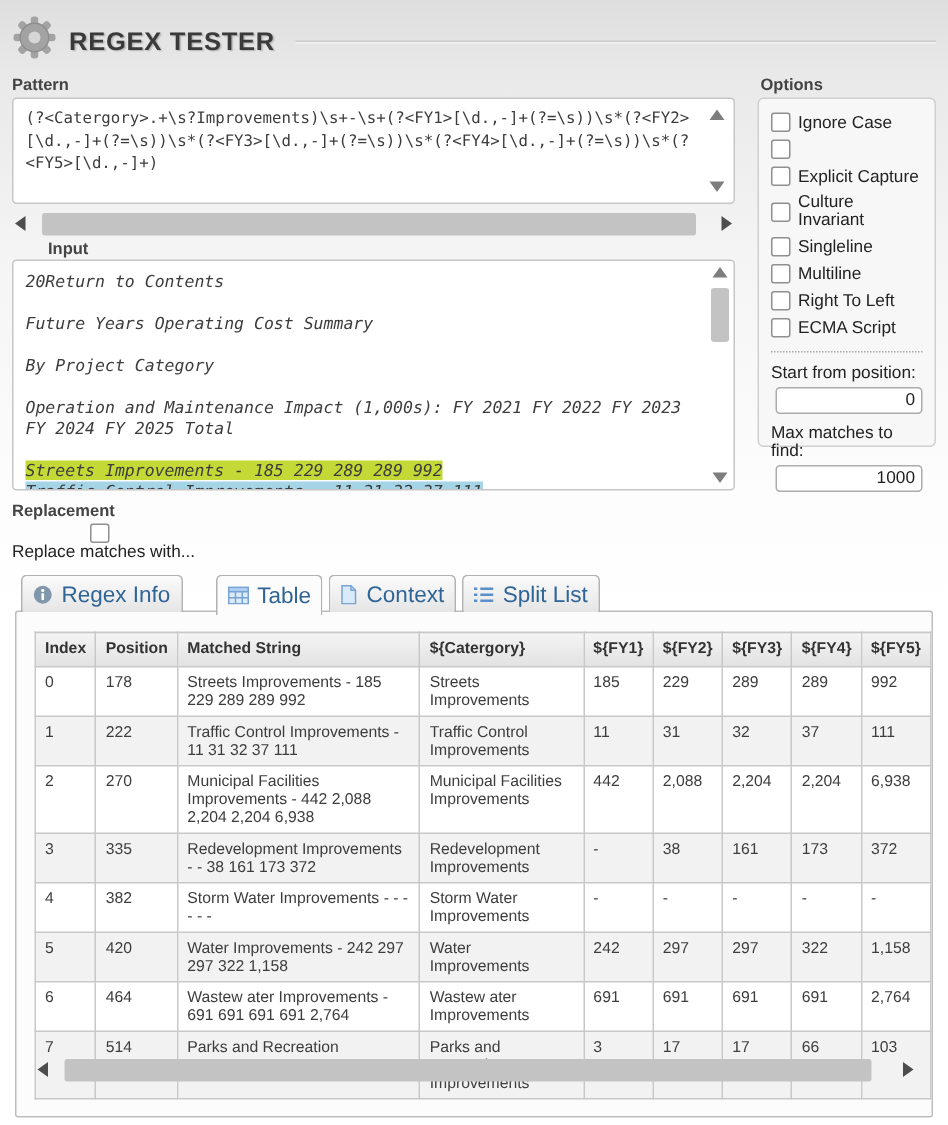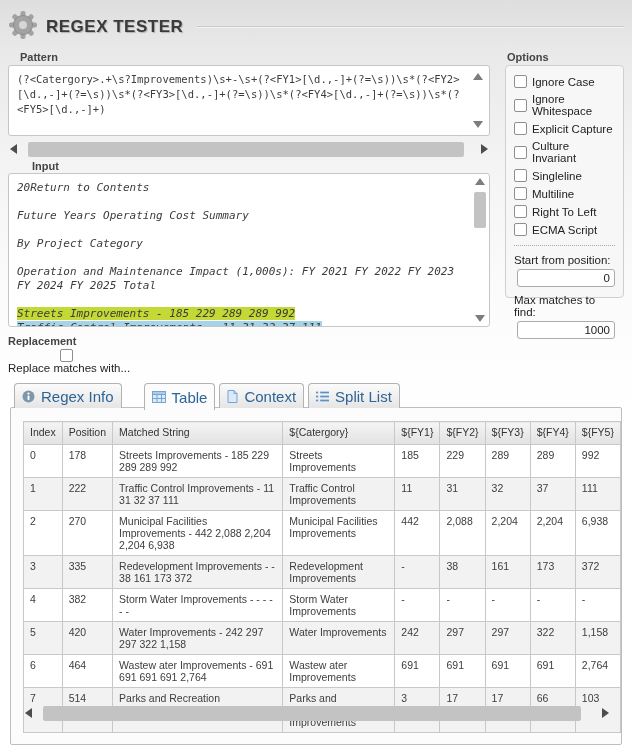--- a/index.html
+++ b/index.html
@@ -74,21 +74,21 @@
 
   
   .tab-panel{position:absolute;left:10px;top:407px;width:612px;height:338px;background:#fcfcfc;
     border:1px solid #bdbdbd;border-radius:2px;box-sizing:border-box;}
 
   
   table.results{position:absolute;left:12px;top:13px;border-collapse:collapse;table-layout:fixed;
     font-size:10.5px;color:#3d3d3d;background:#fff;}
   table.results th,table.results td{border:1px solid #c8c8c8;padding:4px 6px;text-align:left;vertical-align:top;
     overflow:hidden;}
-  table.results th{background:linear-gradient(#f4f4f4,#e2e2e2);font-weight:normal;color:#333;height:14px;
+  table.results th{background:linear-gradient(#f4f4f4,#e2e2e2);font-weight:bold;color:#333;height:14px;
     white-space:nowrap;}
   table.results td{height:24px;line-height:12px;}
   table.results tbody tr:nth-child(even){background:#f2f2f2;}
   col.c-index{width:38px;} col.c-pos{width:48px;} col.c-match{width:190px;} col.c-cat{width:118px;}
   col.c-fy{width:39px;}
 
   .table-h-scroll{left:12px;top:297px;width:588px;}
   .pattern-h-scroll{left:8px;top:141px;width:482px;}
 </style>
 </head>
@@ -107,21 +107,21 @@
           <circle cx="15" cy="15" r="9.5"></circle>
         </g>
         <circle cx="15" cy="15" r="9.5" fill="none" stroke="#8d8d8d"></circle>
         <circle cx="15" cy="15" r="4" fill="#d6d6d6"></circle>
       </svg>
     </span>
     <h1>REGEX TESTER</h1>
     <div class="rule"></div>
   </div>
 
-  <div class="field-label" style="left:20px;top:51px;">Pattern</div>
+  <div class="field-label" style="left:8px;top:51px;">Pattern</div>
   <div class="pattern-box">
     <div class="pattern-text">(?&lt;Catergory&gt;.+\s?Improvements)\s+-\s+(?&lt;FY1&gt;[\d.,-]+(?=\s))\s*(?&lt;FY2&gt;[\d.,-]+(?=\s))\s*(?&lt;FY3&gt;[\d.,-]+(?=\s))\s*(?&lt;FY4&gt;[\d.,-]+(?=\s))\s*(?&lt;FY5&gt;[\d.,-]+)</div>
     <span class="va-up"></span>
     <span class="va-down"></span>
   </div>
   <div class="h-scroll pattern-h-scroll">
     <span class="arr-left"></span>
     <span class="thumb"></span>
     <span class="arr-right"></span>
   </div>
@@ -155,21 +155,20 @@
 
   <div class="field-label" style="left:507px;top:51px;">Options</div>
   <div class="options-box">
     <div>
         <label class="opt-row">
           <span class="cb"></span>
           <span>Ignore Case</span>
         </label>
         <label class="opt-row">
           <span class="cb"></span>
-          <span>Ignore Whitespace</span>
         </label>
         <label class="opt-row">
           <span class="cb"></span>
           <span>Explicit Capture</span>
         </label>
         <label class="opt-row">
           <span class="cb"></span>
           <span>Culture Invariant</span>
         </label>
         <label class="opt-row">

